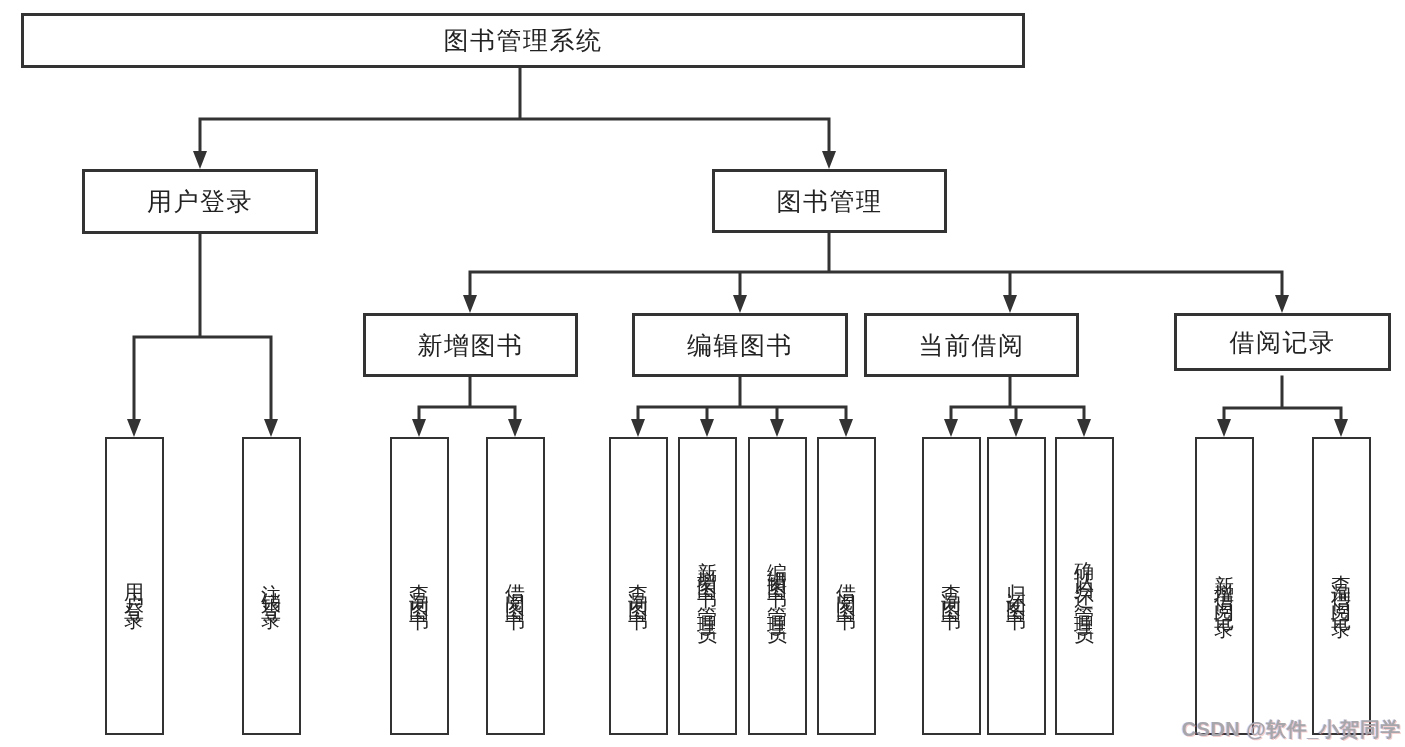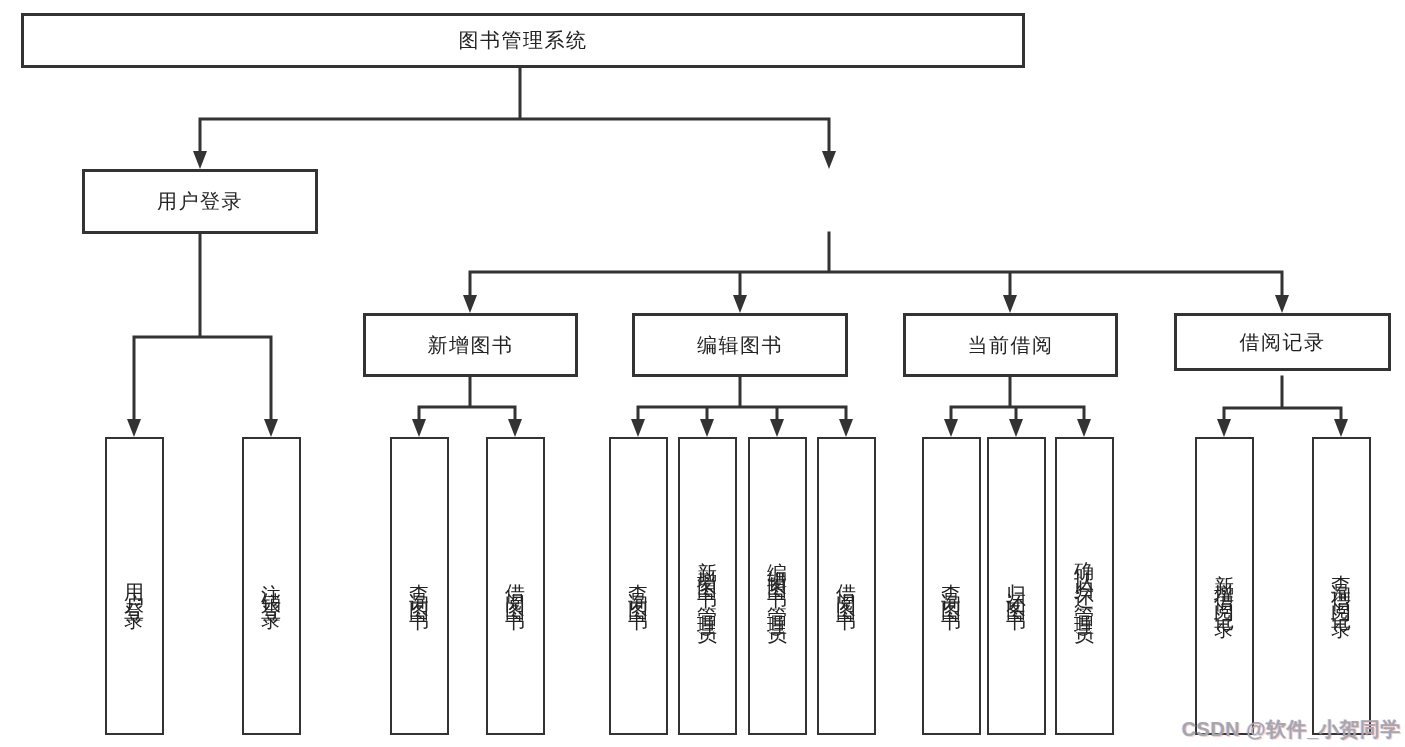--- a/index.html
+++ b/index.html
@@ -14,21 +14,21 @@
   svg.connectors{position:absolute;left:0;top:0;width:1405px;height:747px;}
   .box{
     position:absolute;
     background:#ffffff;
     border:3px solid #333333;
     box-sizing:border-box;
     display:flex;align-items:center;justify-content:center;
   }
   .box.leaf{border-width:2px;}
   .hlabel{
-    font-size:20px;
+    font-size:25px;
     letter-spacing:1.5px;
     color:#222222;
     white-space:nowrap;
   }
   .vlabel{
     writing-mode:vertical-rl;
     text-orientation:mixed;
     font-size:20px;
     line-height:22px;
     letter-spacing:9px;
@@ -68,28 +68,31 @@
          M1217,419 h14 L1224,437 z M1334,419 h14 L1341,437 z" fill="#333333" stroke="none"></path>
   </svg>
 
   <div class="box" style="left:21px;top:13px;width:1004px;height:55px">
     <span class="hlabel">图书管理系统</span>
   </div>
 
   <div class="box" style="left:82px;top:169px;width:236px;height:65px">
     <span class="hlabel">用户登录</span>
   </div>
+  <div class="box" style="left:712px;top:169px;width:235px;height:64px">
+    <span class="hlabel">图书管理</span>
+  </div>
 
   <div class="box" style="left:363px;top:313px;width:215px;height:64px">
     <span class="hlabel">新增图书</span>
   </div>
   <div class="box" style="left:632px;top:313px;width:216px;height:64px">
     <span class="hlabel">编辑图书</span>
   </div>
-  <div class="box" style="left:903px;top:313px;width:215px;height:64px">
+  <div class="box" style="left:864px;top:313px;width:215px;height:64px">
     <span class="hlabel">当前借阅</span>
   </div>
   <div class="box" style="left:1174px;top:313px;width:217px;height:58px">
     <span class="hlabel">借阅记录</span>
   </div>
 
   <div class="box leaf" style="left:105px;top:437px;width:59px;height:298px">
     <span class="vlabel">用户登录</span>
   </div>
   <div class="box leaf" style="left:242px;top:437px;width:59px;height:298px">

